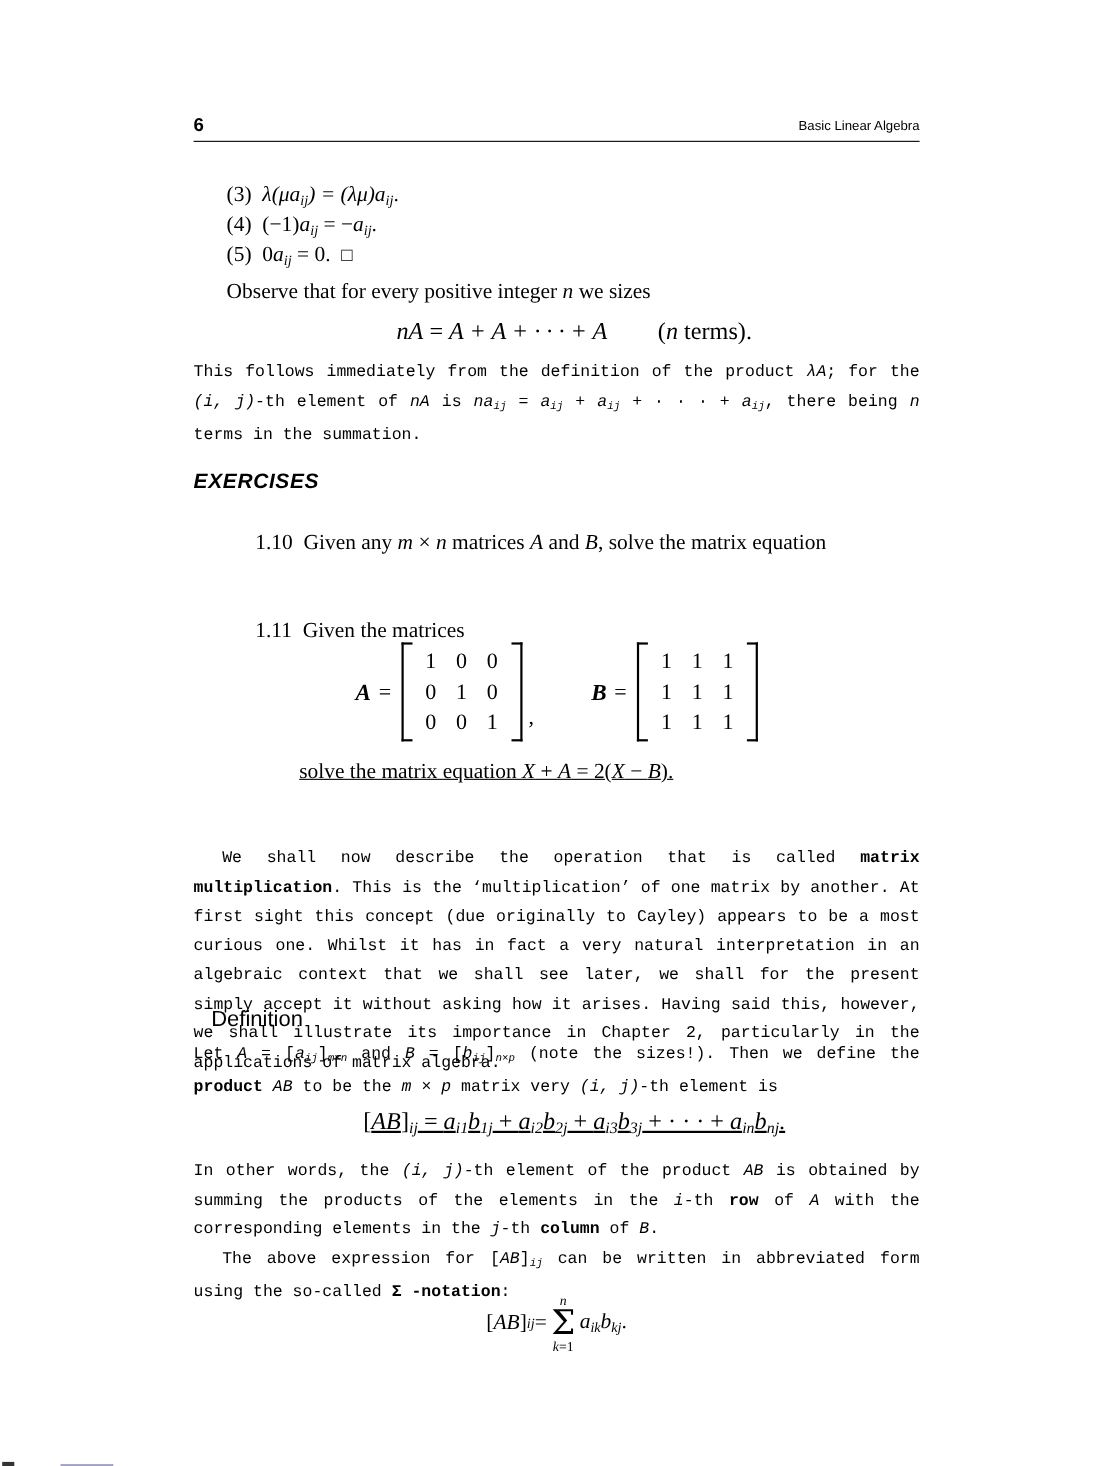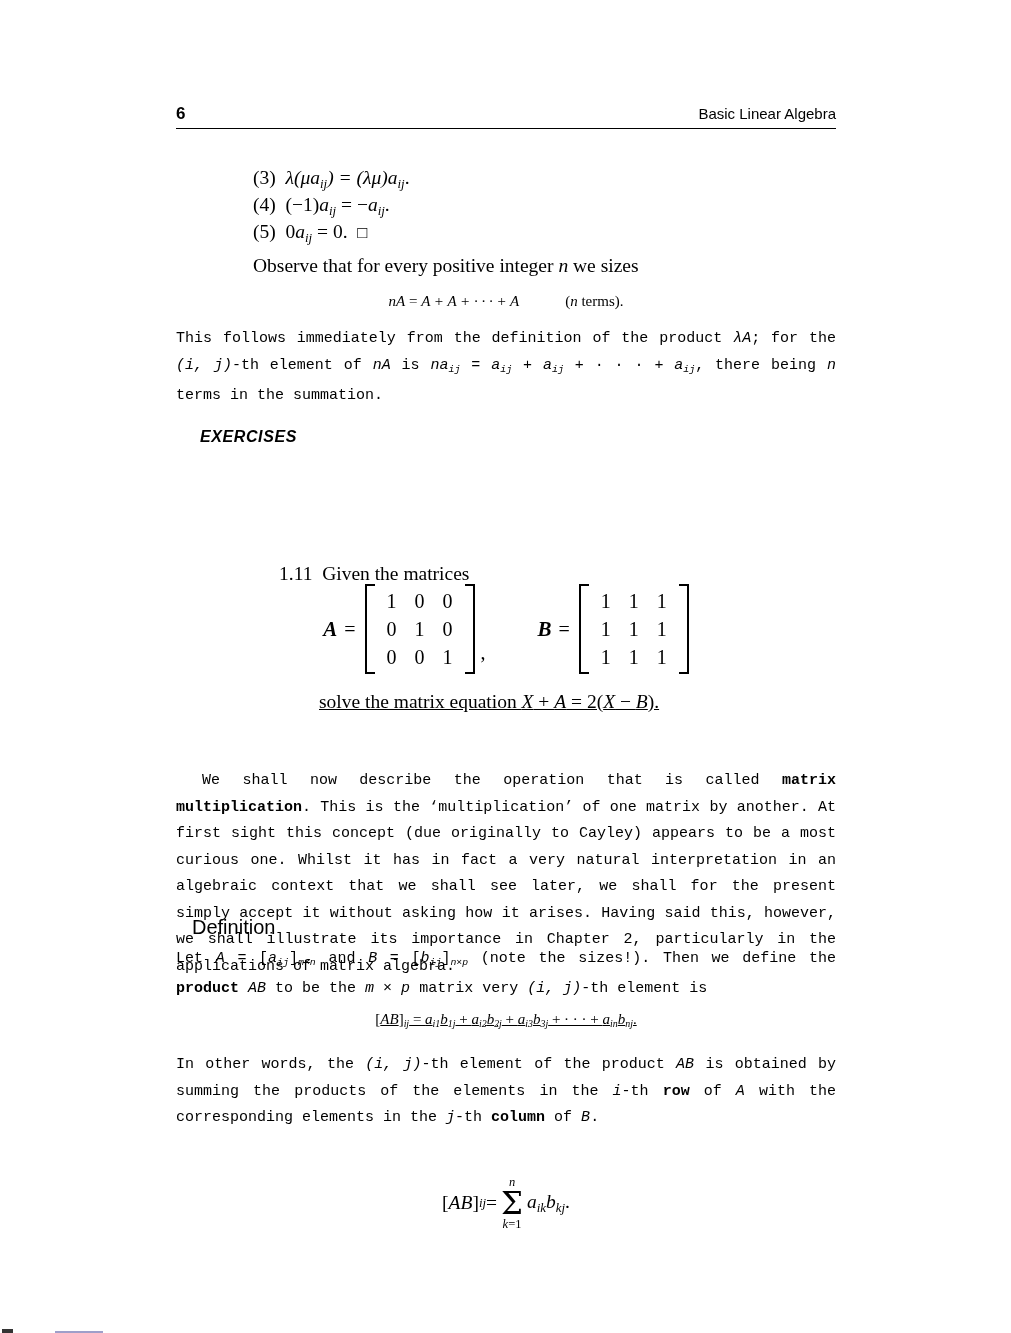--- a/index.html
+++ b/index.html
@@ -39,21 +39,21 @@
     font-family: "Liberation Sans", "DejaVu Sans", sans-serif;
     font-weight: bold;
     font-size: 17px;
     line-height: 20px;
   }
   .runhead .title {
     position: absolute;
     right: 0;
     top: 0;
     font-family: "Liberation Sans", "DejaVu Sans", sans-serif;
-    font-size: 15px;
+    font-size: 12px;
     line-height: 20px;
     white-space: nowrap;
   }
   .runhead .rule {
     position: absolute;
     left: 0;
     right: 0;
     top: 24px;
     border-top: 1.6px solid #000;
   }
@@ -62,53 +62,51 @@
   .body {
     position: absolute;
     font-size: 15px;
     line-height: 26.5px;
     text-align: justify;
     text-justify: inter-word;
     font-family: Liberation Mono, monospace;
   }
   .center {
     position: absolute;
-    left: 0;
+    left: 16px;
     width: 660px;
     text-align: center;
-    font-size: 15px;
+    font-size: 22px;
     line-height: 26.5px;
   }
   .listline {
     position: absolute;
     font-size: 19.5px;
     line-height: 27px;
     white-space: nowrap;
-    margin-left: 47px;
   }
 
   i, .it { font-style: italic; }
   b, .bf { font-weight: bold; }
 
   
   sub {
     font-size: 0.66em;
     vertical-align: -0.28em;
     font-style: italic;
   }
 
   
   .h-exercises {
     position: absolute;
     font-family: "Liberation Sans", "DejaVu Sans", sans-serif;
     font-weight: bold;
     font-style: italic;
-    font-size: 16px;
+    font-size: 19px;
     letter-spacing: 0.6px;
-    margin-left: 24px;
   }
   .h-definition {
     position: absolute;
     font-family: "Liberation Sans", "DejaVu Sans", sans-serif;
     font-size: 20px;
   }
 
   
   .frac {
     display: inline-block;
@@ -249,20 +247,23 @@
   <div class="center" style="top:288px;">
     <i>n</i><i>A</i><span> = </span><i>A + A + · · · + A</i><span style="display:inline-block;width:46px;"></span><span>(</span><i>n</i><span> terms).</span>
   </div>
 
   <div class="body" style="left:0; top:326px; width:660px;">
     <span>This follows immediately from the definition of the product </span><i>λA</i><span>; for the </span><i>(i, j)</i><span>-th element of </span><i>nA</i><span> is </span><i>na</i><sub>ij</sub><span> = </span><i>a</i><sub>ij</sub><span> + </span><i>a</i><sub>ij</sub><span> + · · · + </span><i>a</i><sub>ij</sub><span>, there being </span><i>n</i><span> terms in the summation.</span>
   </div>
 
   <div class="h-exercises" style="left:0; top:428px;">EXERCISES</div>
 
+  <div class="listline" style="left:56px; top:480px;">
+    <span>1.10</span>&nbsp;&nbsp;<span>Given any </span><i>m</i><span> × </span><i>n</i><span> matrices </span><i>A</i><span> and </span><i>B</i><span>, solve the matrix equation</span>
+  </div>
 
 
   <div class="listline" style="left:56px; top:560px;">
     <span>1.11</span>&nbsp;&nbsp;<span>Given the matrices</span>
   </div>
 
   <div class="mathrow" style="top:588px; height:82px;">
     <span class="mlabel">A</span>
     <span class="meq">=</span>
     <span class="matrix">
@@ -328,20 +329,23 @@
   </div>
 
   <div class="center" style="top:1006px;text-decoration:underline;">
     <span>[</span><i>AB</i><span>]</span><sub>ij</sub><span> = </span><i>a</i><sub>i1</sub><i>b</i><sub>1j</sub><span> + </span><i>a</i><sub>i2</sub><i>b</i><sub>2j</sub><span> + </span><i>a</i><sub>i3</sub><i>b</i><sub>3j</sub><span> + · · · + </span><i>a</i><sub>in</sub><i>b</i><sub>nj</sub><span>.</span>
   </div>
 
   <div class="body" style="left:0; top:1052px; width:660px;">
     <span>In other words, the </span><i>(i, j)</i><span>-th element of the product </span><i>AB</i><span> is obtained by summing the products of the elements in the </span><i>i</i><span>-th </span><b>row</b><span> of </span><i>A</i><span> with the corresponding elements in the </span><i>j</i><span>-th </span><b>column</b><span> of </span><i>B</i><span>.</span>
   </div>
 
+  <div class="body" style="left:0; top:1132px; width:660px; text-indent:26px;">
+    <span>The above expression for [</span><i>AB</i><span>]</span><sub>ij</sub><span> can be written in abbreviated form using the so-called </span><b>Σ -notation</b><span>:</span>
+  </div>
 
   <div class="sumrow" style="top:1172px; height:62px;">
     <span>[</span>
       <i>AB</i>
       <span>]</span>
       <sub>ij</sub>
       <span> = </span>
     <span class="sigma-wrap">
       <span class="lim">n</span>
       <span class="sig">Σ</span>

